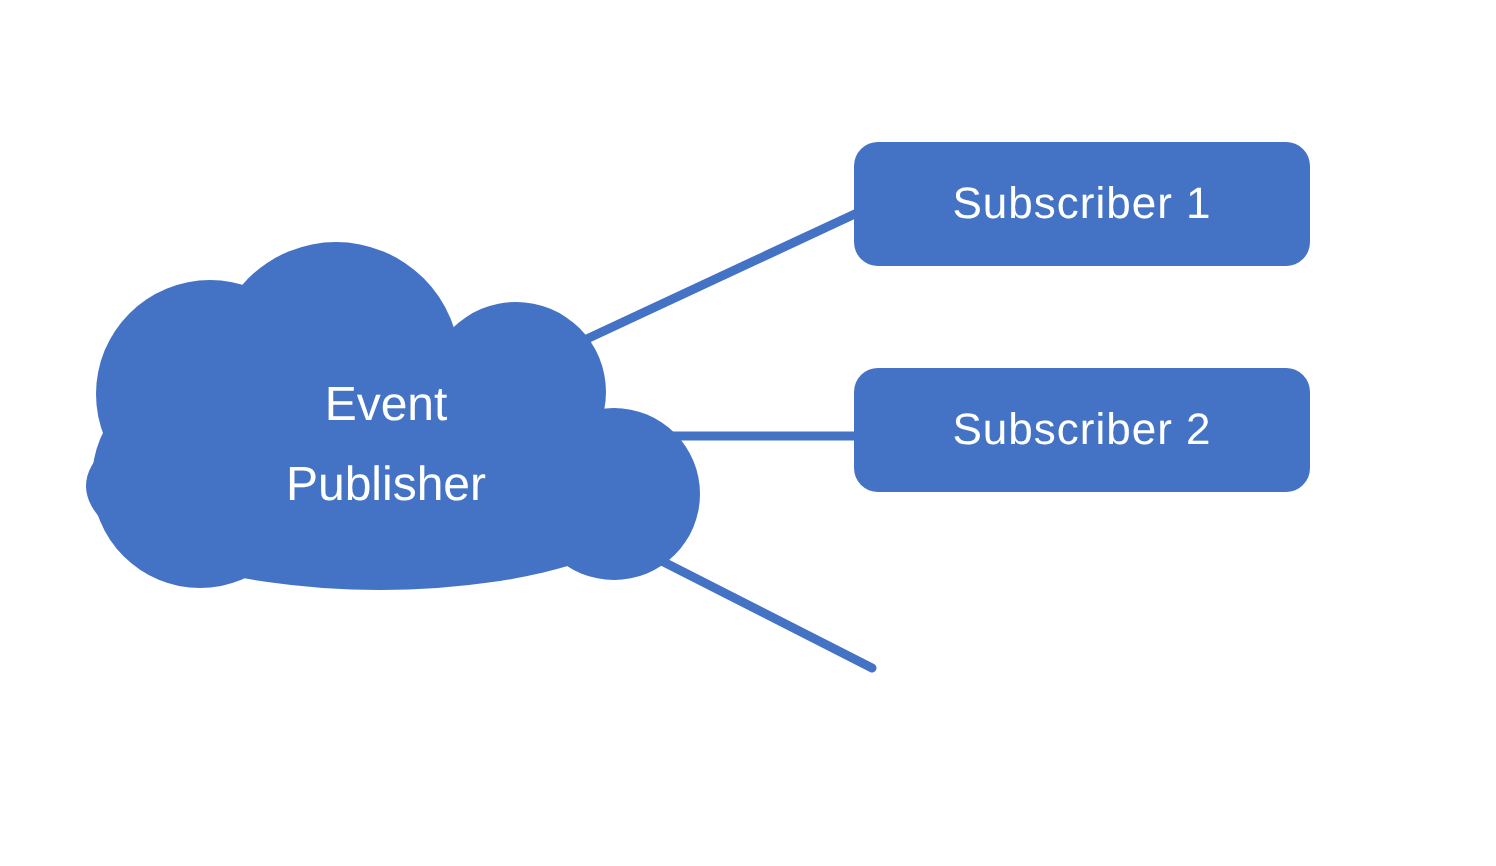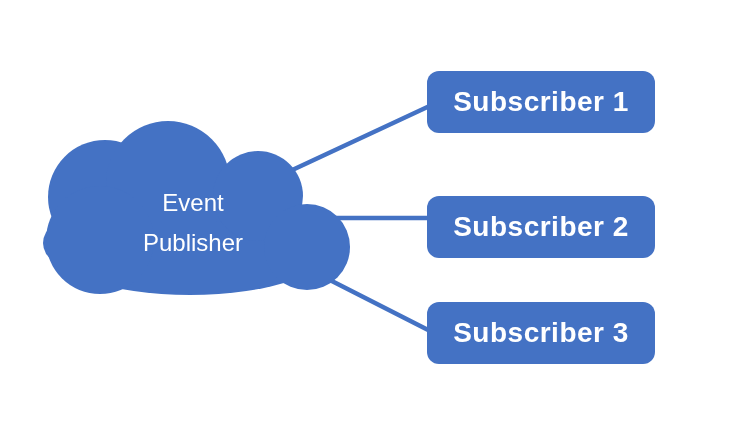--- a/index.html
+++ b/index.html
@@ -25,26 +25,26 @@
     position: absolute;
     left: 427px;
     width: 228px;
     height: 62px;
     border-radius: 12px;
     display: flex;
     align-items: center;
     justify-content: center;
   }
   .sub-box span {
-    font-size: 28px;
-    font-weight: 700;
+    font-size: 22px;
+    font-weight: 400;
     letter-spacing: 0.5px;
   }
   .box1 { top: 71px; }
-  .box2 { top: 196px; }
+  .box2 { top: 184px; }
   .box3 { top: 302px; }
 </style>
 </head>
 <body>
 
 <div class="stage" style="background: rgb(255, 255, 255);">
 
   <svg class="diagram-svg" width="748" height="433" viewBox="0 0 748 433">
     <g fill="none" stroke-width="4.5" stroke-linecap="round">
       <line x1="288" y1="172" x2="436" y2="103" stroke="#4472C4"></line>
@@ -64,17 +64,14 @@
   <div class="cloud-label" style="color: rgb(255, 255, 255);">Event Publisher</div>
 
   <div class="sub-box box1" style="background: rgb(68, 114, 196);">
     <span style="color: rgb(255, 255, 255);">Subscriber 1</span>
   </div>
 
   <div class="sub-box box2" style="background: rgb(68, 114, 196);">
     <span style="color: rgb(255, 255, 255);">Subscriber 2</span>
   </div>
 
-  <div class="sub-box box3" style="background: rgb(68, 114, 196);">
-    <span style="color: rgb(255, 255, 255);">Subscriber 3</span>
-  </div>
 
 </div>
 
 </body></html>

